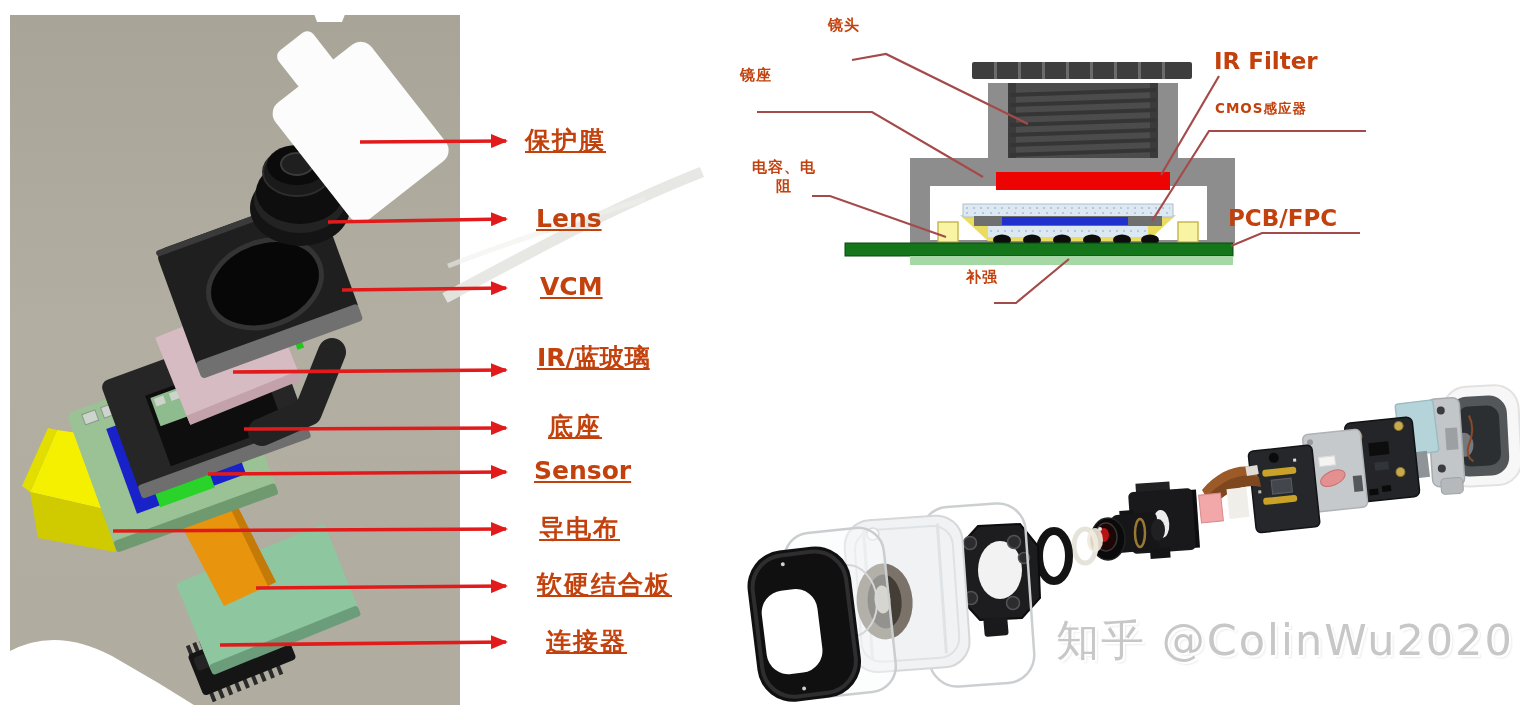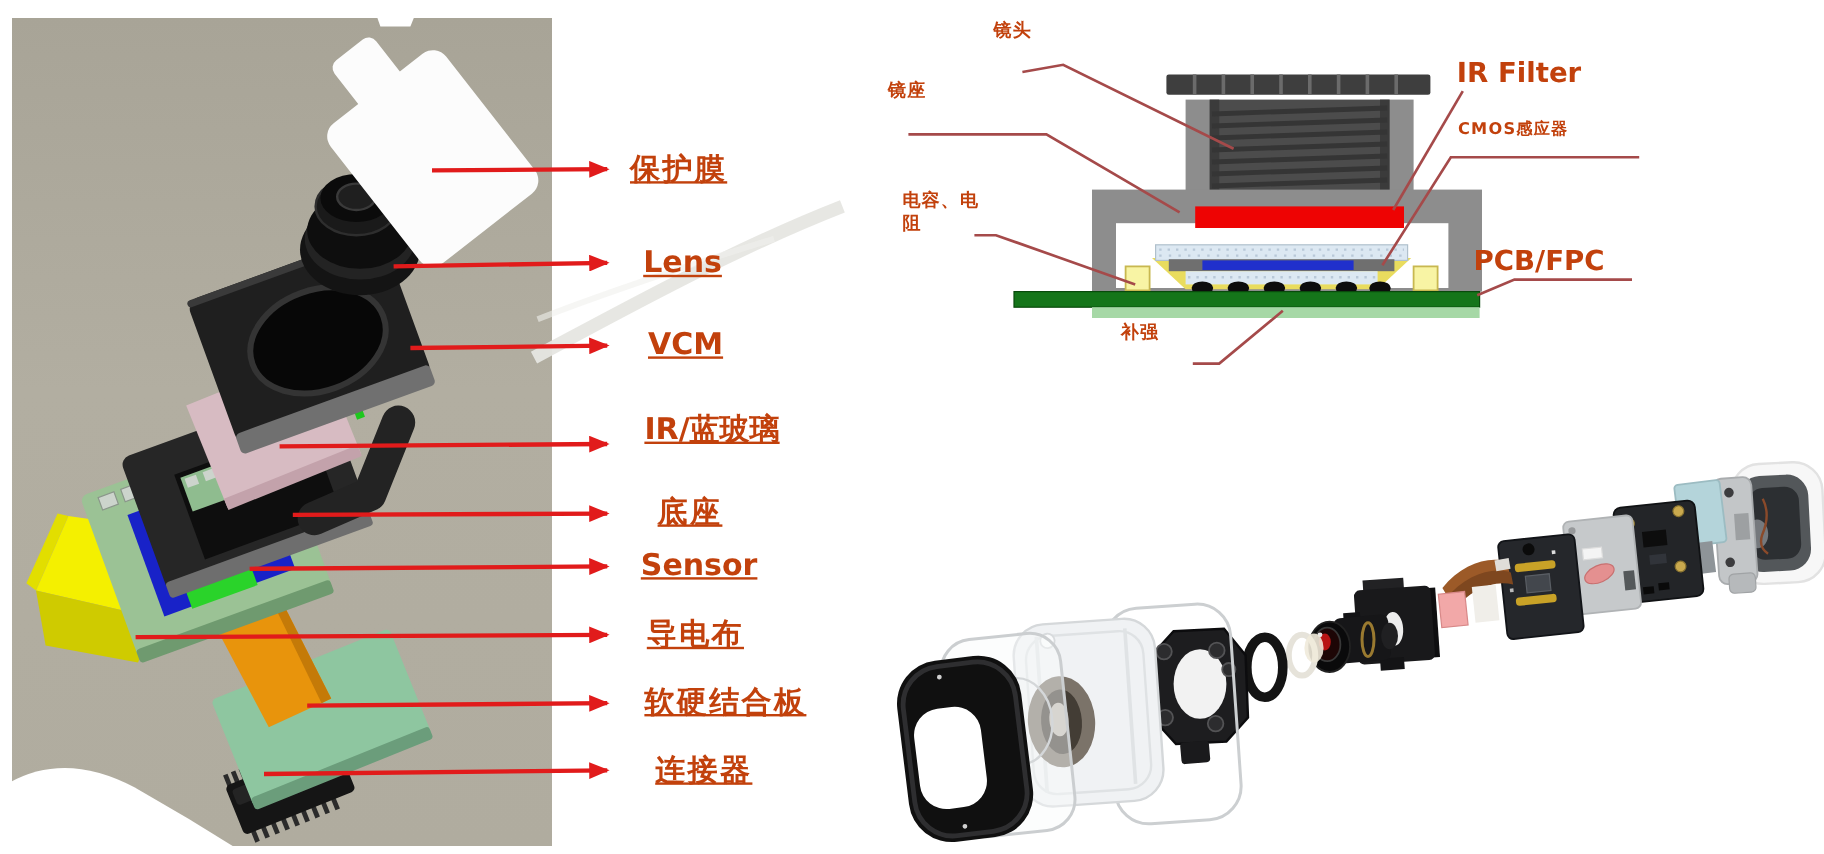--- a/index.html
+++ b/index.html
@@ -3,21 +3,21 @@
 <meta charset="utf-8">
 <style>
   html,body{margin:0;padding:0;background:#fff;}
   .stage{position:relative;width:1520px;height:712px;background:#ffffff;overflow:hidden;
          font-family:"DejaVu Sans","Liberation Sans",sans-serif;}
   .art{position:absolute;left:0;top:0;width:1520px;height:712px;}
   .lbl{position:absolute;color:#c2410c;font-weight:bold;white-space:nowrap;}
   .lbl-left{font-size:25px;letter-spacing:2px;line-height:30px;text-decoration:underline;}
   .lbl-cs{font-size:15px;letter-spacing:1px;line-height:19px;}
   .lbl-cs-big{font-size:23px;font-weight:600;letter-spacing:0;line-height:26px;}
-  .multiline{white-space:pre-line;}
+  .multiline{white-space:pre-line;text-align:center;}
   .watermark{position:absolute;left:1056px;top:612px;font-size:43px;font-weight:500;
              color:#c7c7c7;letter-spacing:2px;
              text-shadow:2px 2px 0 #ffffff,3px 3px 2px #ededed;}
 </style>
 </head>
 <body>
 
 <div class="stage">
 
 <svg class="art" viewBox="0 0 1520 712">
@@ -375,16 +375,17 @@
   <div class="lbl lbl-left" style="left:537px;top:570px">软硬结合板</div>
   <div class="lbl lbl-left" style="left:546px;top:627px">连接器</div>
 
   <div class="lbl lbl-cs" style="left:828px;top:16px">镜头</div>
   <div class="lbl lbl-cs" style="left:740px;top:66px">镜座</div>
   <div class="lbl lbl-cs multiline" style="left:752px;top:158px">电容、电
 阻</div>
   <div class="lbl lbl-cs-big" style="left:1214px;top:48px">IR Filter</div>
   <div class="lbl lbl-cs" style="left:1215px;top:99px;font-size:13.5px">CMOS感应器</div>
   <div class="lbl lbl-cs-big" style="left:1228px;top:205px">PCB/FPC</div>
-  <div class="lbl lbl-cs" style="left:934px;top:268px">补强</div>
-
+  <div class="lbl lbl-cs" style="left:966px;top:268px">补强</div>
+
+  <div class="watermark">知乎 @ColinWu2020</div>
 
 </div>
 
 </body></html>

